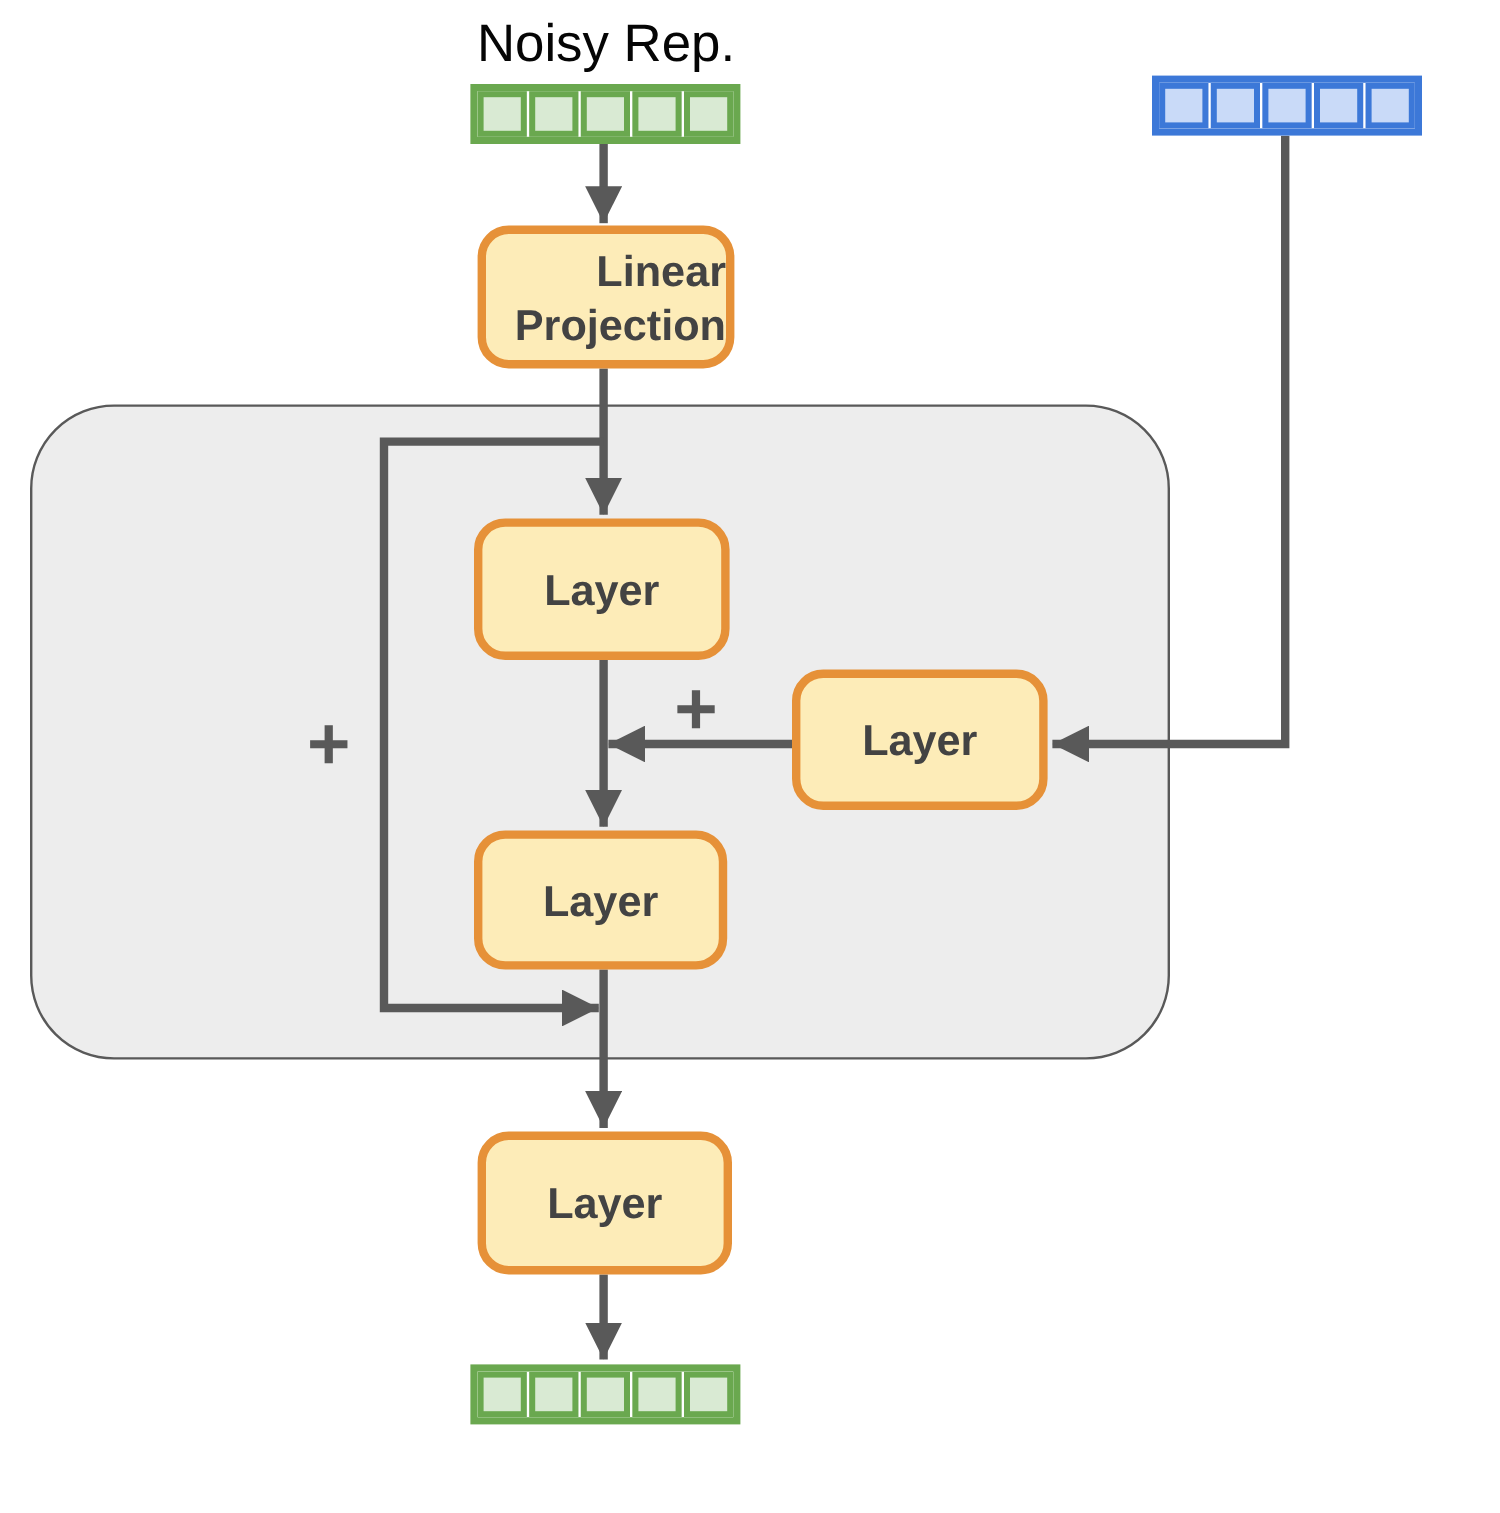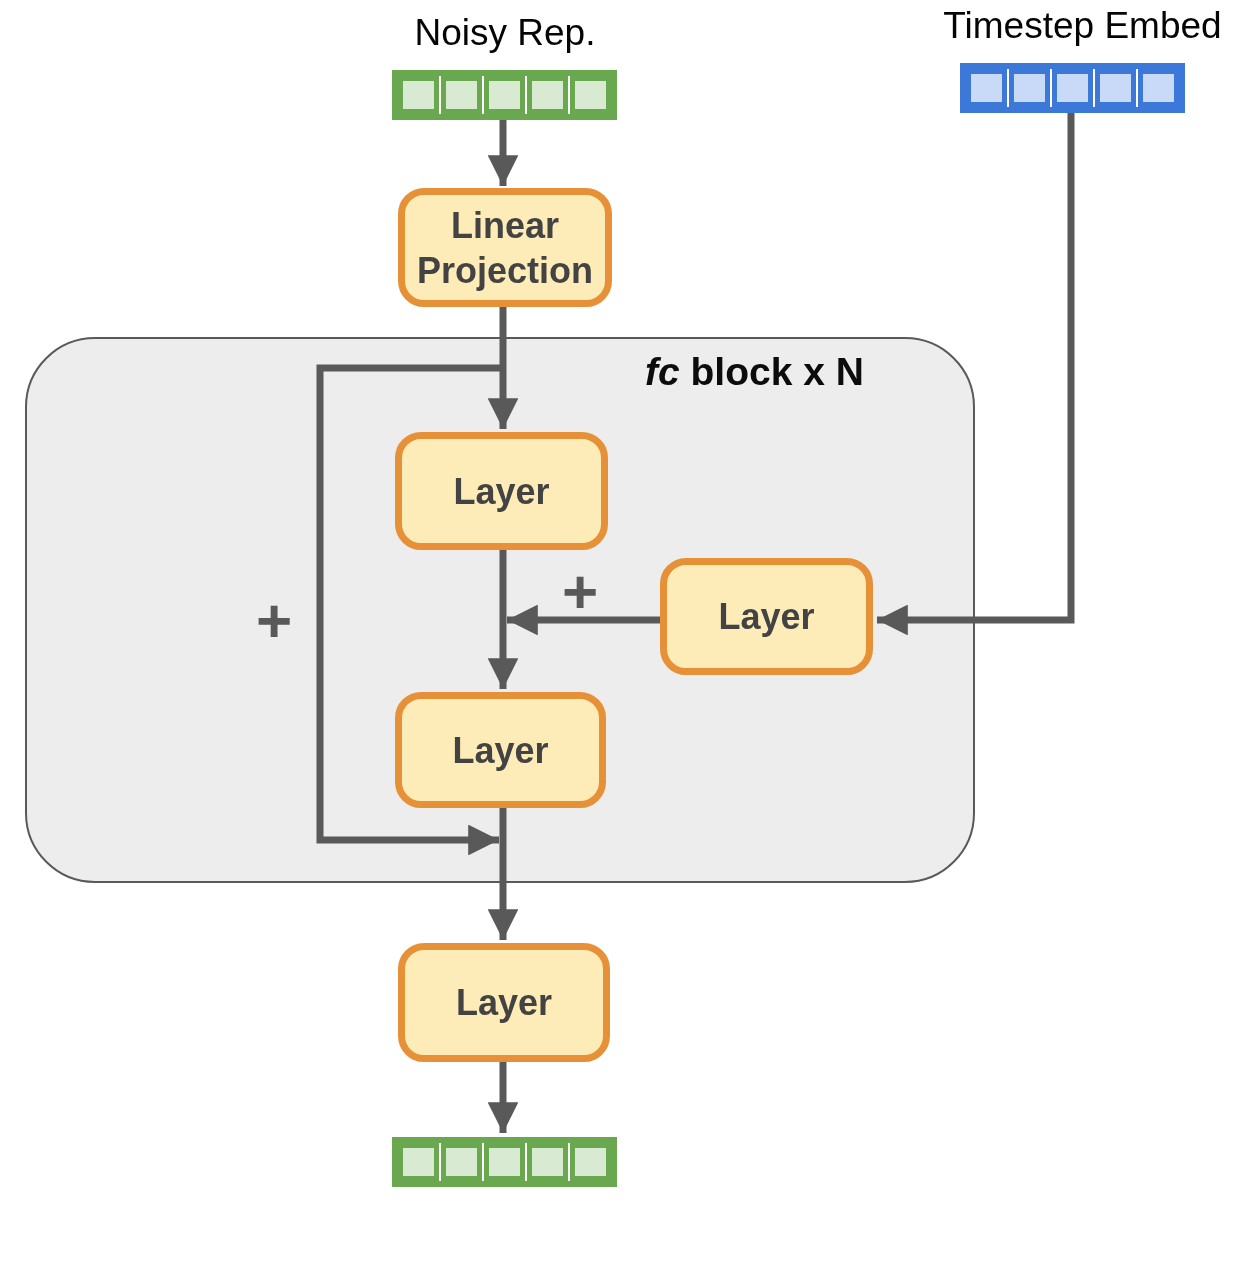--- a/index.html
+++ b/index.html
@@ -28,21 +28,21 @@
   
   .edges{position:absolute;left:0;top:0;width:1250px;height:1261px;}
   
   .obox{
     position:absolute;
     background:#fdecb8;
     border:7px solid #e69138;
     border-radius:26px;
     box-sizing:border-box;
     display:flex;align-items:center;justify-content:center;
-    text-align:center;
+    text-align:right;
     font-size:36px;font-weight:700;color:#434343;
     line-height:1.25;
   }
   .box-linproj{left:398px;top:188px;width:214px;height:119px;}
   .box-layer1 {left:395px;top:432px;width:213px;height:118px;}
   .box-layert {left:660px;top:558px;width:213px;height:117px;}
   .box-layer2 {left:395px;top:692px;width:211px;height:116px;}
   .box-layero {left:398px;top:943px;width:212px;height:119px;}
   
   .bar{
@@ -56,21 +56,21 @@
   .bar-green{border:6px solid #6aa84f;}
   .bar-green .cell{background:#d9ead3;border:5px solid #6aa84f;}
   .bar-blue{border:6px solid #3c78d8;}
   .bar-blue .cell{background:#c9daf8;border:5px solid #3c78d8;}
   .bar-noisy{left:392px;top:70px;}
   .bar-time{left:960px;top:63px;}
   .bar-denoised{left:392px;top:1137px;}
   
   .lbl{
     position:absolute;
-    font-size:37px;font-weight:500;color:#050505;
+    font-size:44px;font-weight:500;color:#050505;
     text-align:center;white-space:nowrap;
   }
   .lbl-noisy{left:350px;top:12px;width:310px;}
   .lbl-time{left:915px;top:5px;width:335px;}
   .lbl-denoised{left:350px;top:1194px;width:310px;}
   
   .plus{
     position:absolute;
     width:64px;height:64px;
     font-size:62px;font-weight:800;color:#595959;
@@ -103,24 +103,22 @@
 
     <path d="M660,620 H507" stroke="#595959" stroke-width="7" marker-end="url(#ah)"></path>
 
     <path d="M1071,113 V620 H877" stroke="#595959" stroke-width="7" marker-end="url(#ah)"></path>
 
     <path d="M503,808 V940" stroke="#595959" stroke-width="7" marker-end="url(#ah)"></path>
 
     <path d="M503,1062 V1133" stroke="#595959" stroke-width="7" marker-end="url(#ah)"></path>
   </svg>
 
-  <div class="fc-label"><span class="it">fc</span><span> block x N</span></div>
 
   <div class="lbl lbl-noisy">Noisy Rep.</div>
-  <div class="lbl lbl-time">Timestep Embed</div>
 
   <div class="bar bar-green bar-noisy">
       <span class="cell"></span>
       <span class="cell"></span>
       <span class="cell"></span>
       <span class="cell"></span>
       <span class="cell"></span>
     </div>
   <div class="bar bar-blue bar-time">
       <span class="cell"></span>

